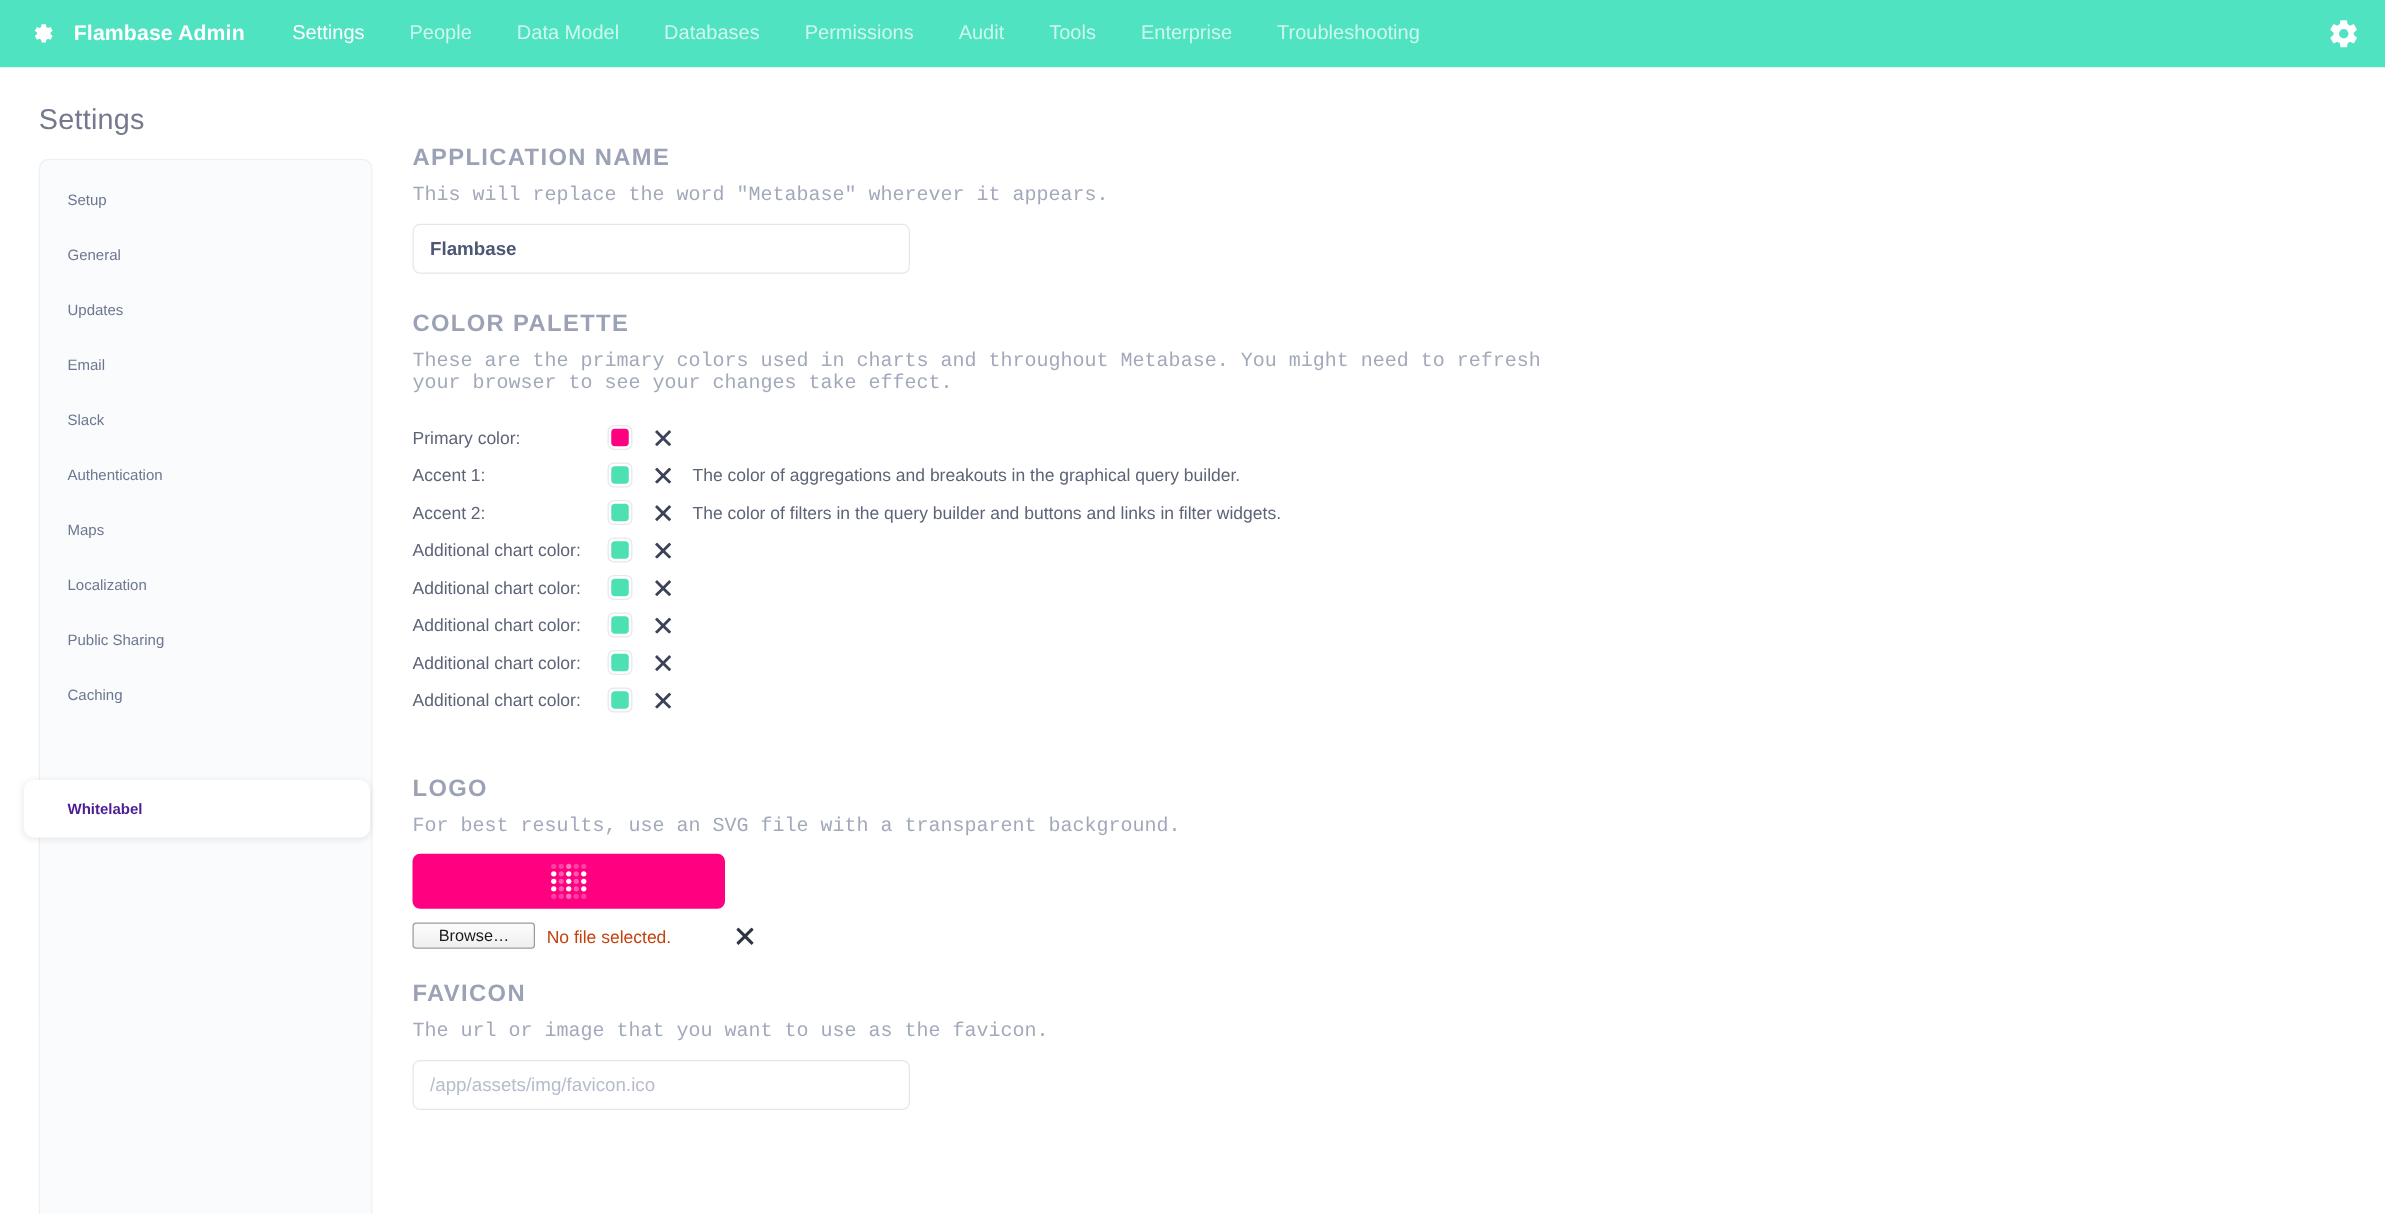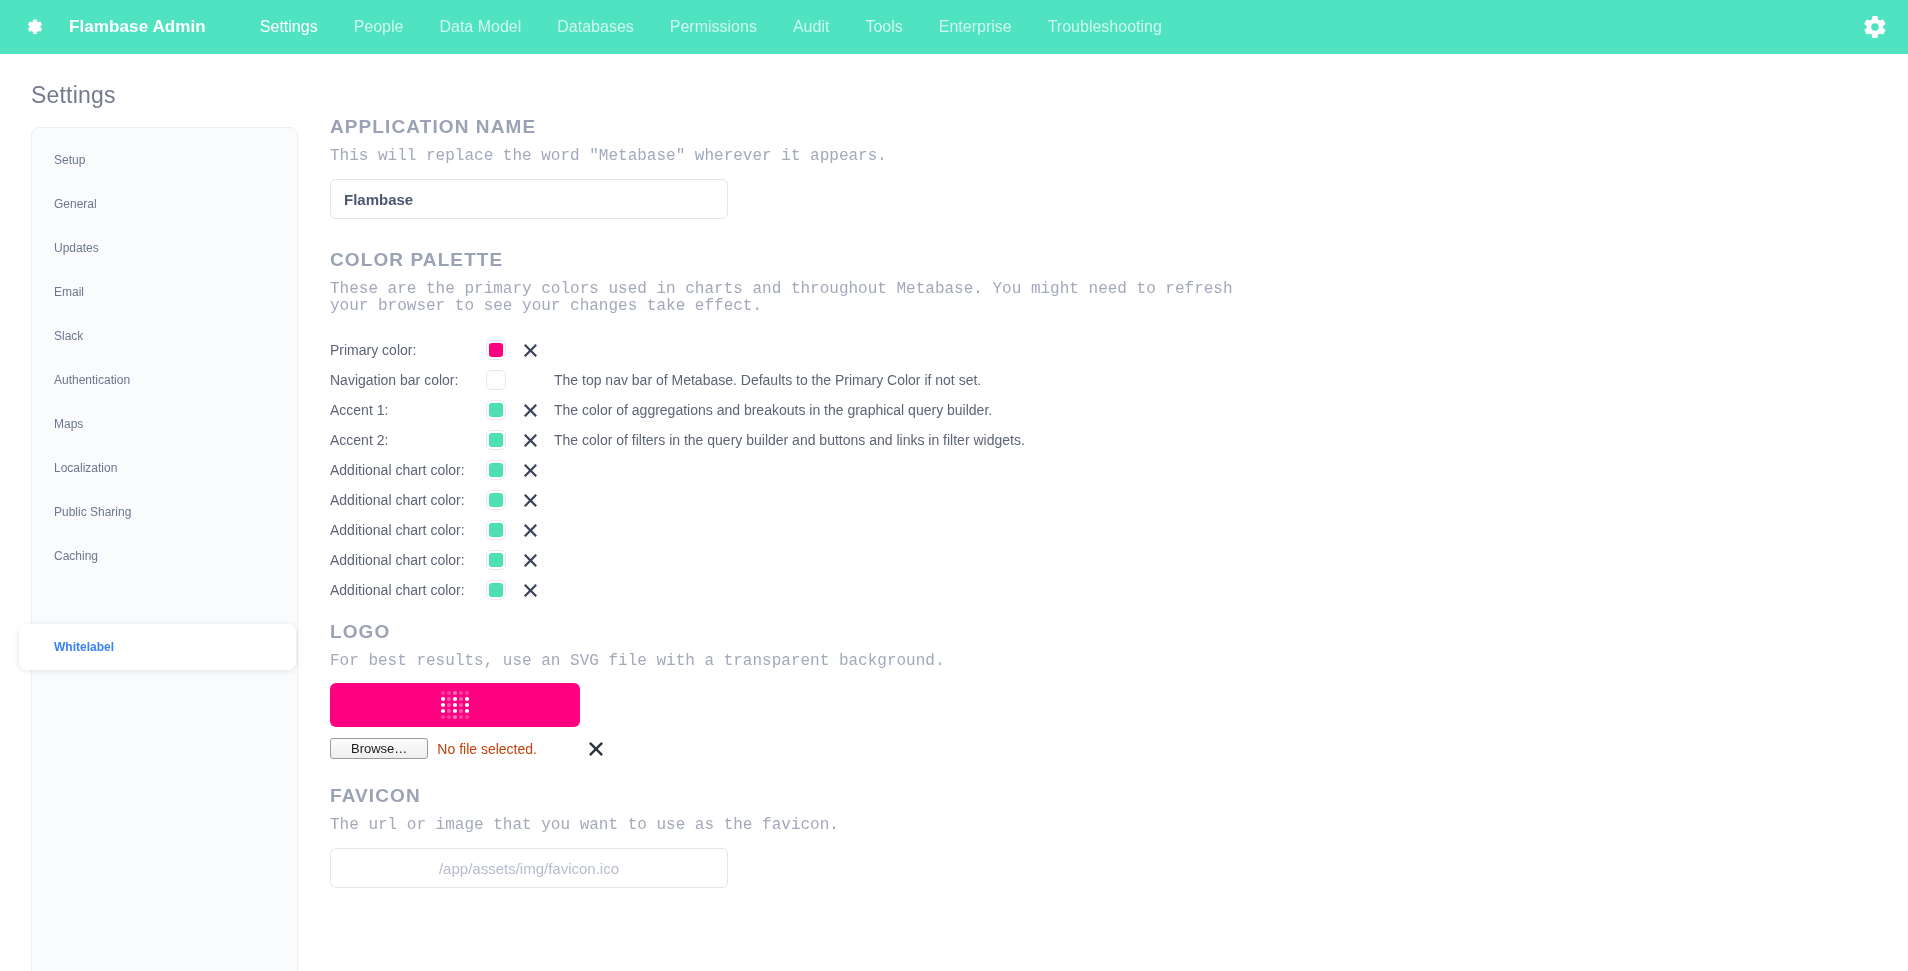--- a/index.html
+++ b/index.html
@@ -16,22 +16,22 @@
     height: 54px;
     background: #50E3C2;
     display: flex;
     align-items: center;
     padding: 0 22px 0 22px;
     position: relative;
   }
   .brand {
     display: flex;
     align-items: center;
-    gap: 21px;
-    margin-right: 36px;
+    gap: 11px;
+    margin-right: 20px;
   }
   .brand-gear { width: 26px; height: 26px; display: block; }
   .brand-name {
     color: #ffffff;
     font-size: 17px;
     font-weight: 700;
     letter-spacing: .1px;
     white-space: nowrap;
   }
   .navlinks {
@@ -96,21 +96,21 @@
     cursor: pointer;
     position: relative;
   }
   .side-item.active {
     position: absolute;
     left: -13px;
     width: 277px;
     background: #ffffff;
     border-radius: 8px;
     box-shadow: 0 1px 6px rgba(0,0,0,0.10);
-    color: #3b82f6;
+    color: #4c1d95;
     font-weight: 600;
     padding-left: 35px;
     height: 46px;
   }
 
   
   .main {
     position: absolute;
     left: 330px;
     top: 62px;
@@ -139,21 +139,21 @@
     border-radius: 6px;
     background: #ffffff;
     padding: 0 13px;
     font-size: 15px;
     font-family: "Liberation Sans", sans-serif;
     color: #4C5773;
     font-weight: 700;
     outline: none;
   }
   .text-input::placeholder { color: #B6BCCB; font-weight: 400; }
-  .text-input.placeholder-val { color: #000000; font-weight: 400; text-align: center; }
+  .text-input.placeholder-val { color: #000000; font-weight: 400; }
 
   
   .blk-appname { position: absolute; left: 0; top: 0; }
   .blk-palette { position: absolute; left: 0; top: 133px; }
   .blk-logo    { position: absolute; left: 0; top: 505px; }
   .blk-favicon { position: absolute; left: 0; top: 669px; }
 
   
   .color-rows { margin-top: 20px; }
   .color-row {
@@ -312,26 +312,20 @@
           <div class="swatch">
             <div class="swatch-inner" style="background:#FF0080"></div>
           </div>
           <div class="x-btn">
             <svg width="13" height="13" viewBox="0 0 13 13">
               <path d="M1.6 0L6.5 4.9 11.4 0 13 1.6 8.1 6.5 13 11.4 11.4 13 6.5 8.1 1.6 13 0 11.4 4.9 6.5 0 1.6z" fill="#3C4359"></path>
             </svg>
           </div>
         </div>
 
-        <div class="color-row">
-          <div class="color-row-label">Navigation bar color:</div>
-          <div class="swatch"></div>
-          <div class="x-spacer"></div>
-          <div class="color-row-desc">The top nav bar of Metabase. Defaults to the Primary Color if not set.</div>
-        </div>
 
         <div class="color-row">
           <div class="color-row-label">Accent 1:</div>
           <div class="swatch">
             <div class="swatch-inner" style="background:#4CE0B3"></div>
           </div>
           <div class="x-btn">
             <svg width="13" height="13" viewBox="0 0 13 13">
               <path d="M1.6 0L6.5 4.9 11.4 0 13 1.6 8.1 6.5 13 11.4 11.4 13 6.5 8.1 1.6 13 0 11.4 4.9 6.5 0 1.6z" fill="#3C4359"></path>
             </svg>

